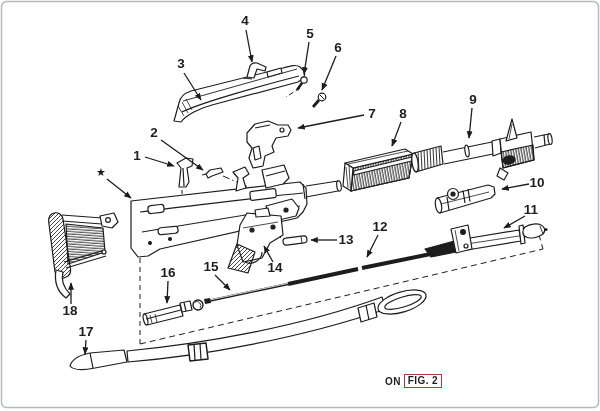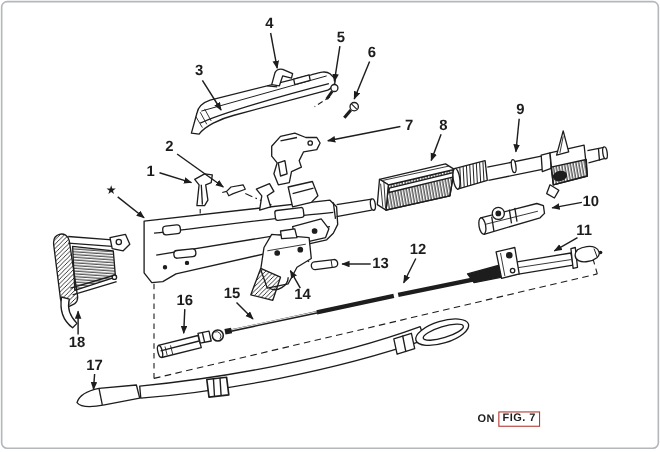--- a/index.html
+++ b/index.html
@@ -5,21 +5,21 @@
   html,body{margin:0;padding:0;background:#fff;}
   body{width:600px;height:411px;position:relative;overflow:hidden;
        font-family:"Liberation Sans",sans-serif;}
   .stage{position:absolute;inset:0;background:var(--paper,#fff);}
   svg{position:absolute;left:0;top:0;color:var(--ink,#1d1d1d);}
   svg text.callout{font-family:"Liberation Sans",sans-serif;font-weight:bold;
        font-size:13.5px;fill:currentColor;text-anchor:middle;}
   svg text.star{font-size:11px;fill:currentColor;text-anchor:middle;}
   .footnote{position:absolute;left:385px;top:373px;width:155px;text-align:center;
        color:var(--ink,#1d1d1d);font-weight:bold;font-size:10px;letter-spacing:.4px;}
-  .fn-line2{margin-top:1px;display:flex;justify-content:center;align-items:center;}
+  .fn-line2{margin-top:1px;display:flex;align-items:center;}
   .figbox{display:inline-block;border:1.5px solid var(--accent_red,#b23a32);
        padding:0 3px 1px 3px;margin-left:3px;line-height:11px;}
 </style>
 </head>
 <body>
 
 <div class="stage">
 <svg width="600" height="411" viewBox="0 0 600 411">
   <defs>
     <marker id="ah" markerWidth="9" markerHeight="8" refX="6.8" refY="3" orient="auto" markerUnits="userSpaceOnUse">
@@ -287,16 +287,16 @@
     <text class="callout" x="211" y="271">15</text>
     <text class="callout" x="168" y="277">16</text>
     <text class="callout" x="86" y="336">17</text>
     <text class="callout" x="70" y="315">18</text>
   </g>
 </svg>
 
 <div class="footnote">
   <div class="fn-line2">
     <span>ON</span>
-    <span class="figbox">FIG. 7</span>
+    <span class="figbox">FIG. 2</span>
   </div>
 </div>
 </div>
 
 </body></html>

